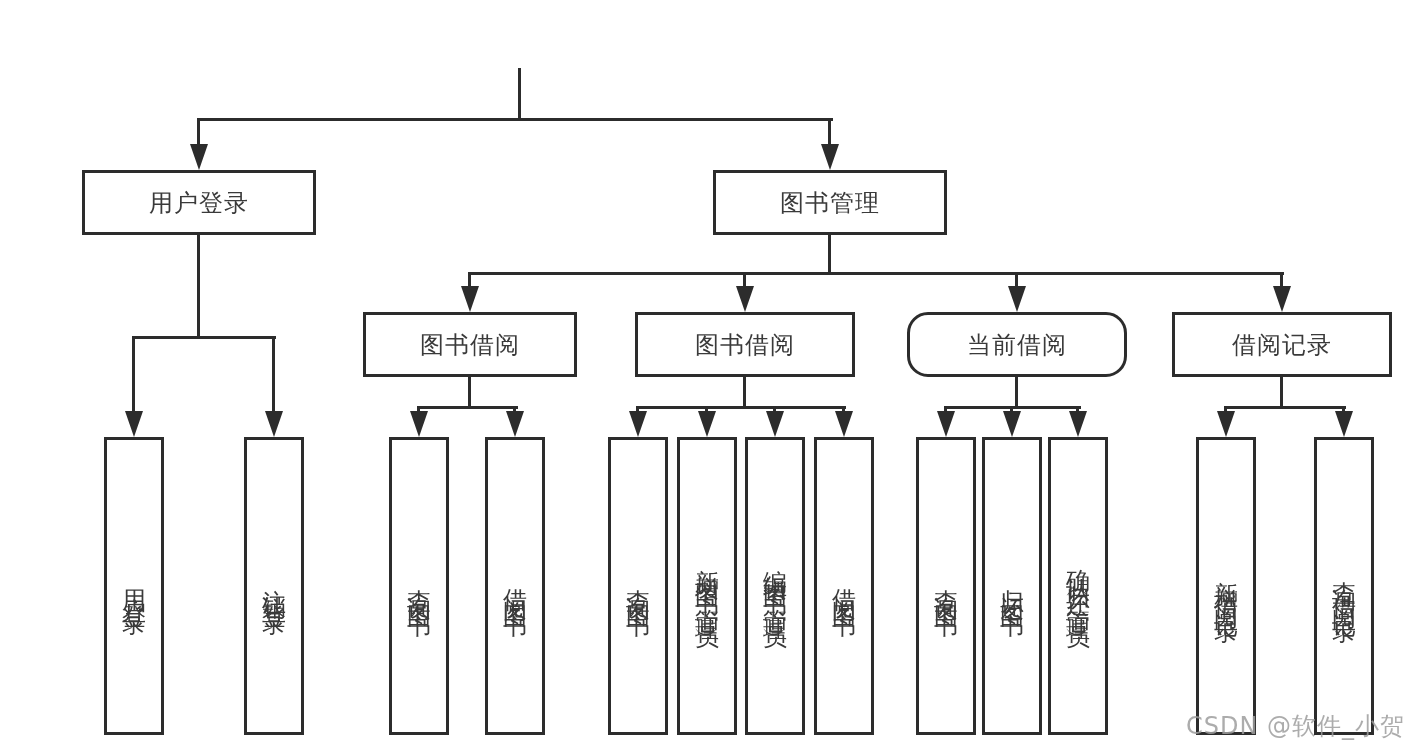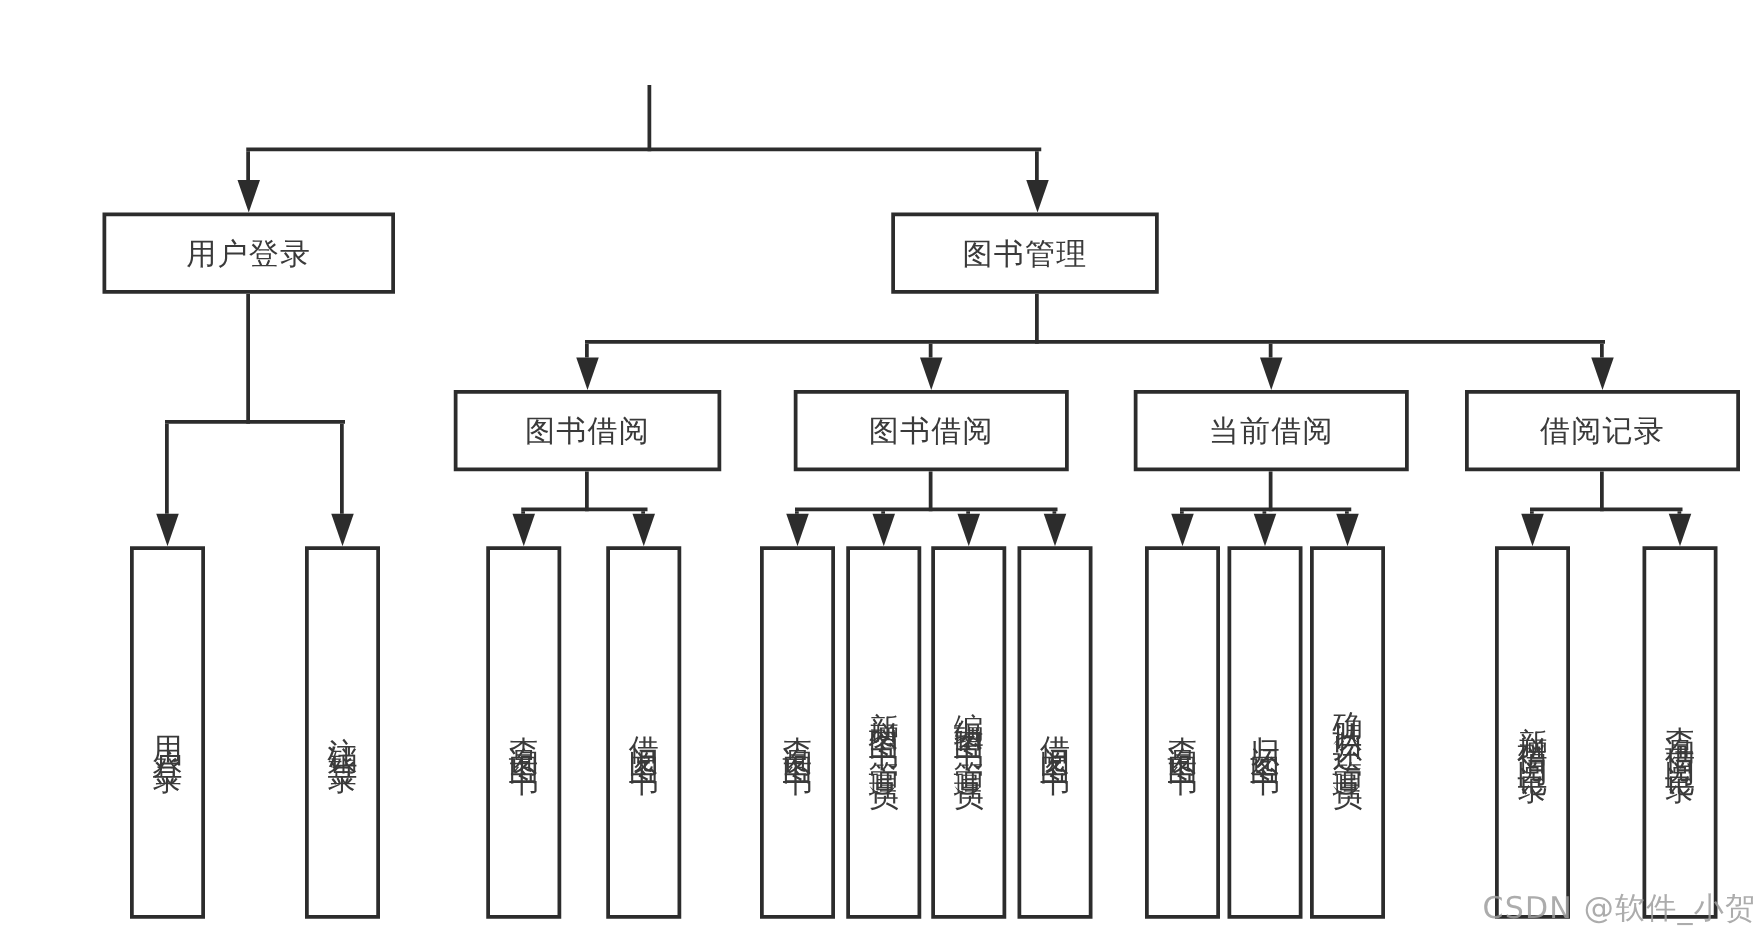--- a/index.html
+++ b/index.html
@@ -126,31 +126,31 @@
 
   <div class="vline" style="left:1224px;top:409px;height:2px;"></div>
   <div class="ahead" style="left:1217px;top:411px;"></div>
   <div class="vline" style="left:1342px;top:409px;height:2px;"></div>
   <div class="ahead" style="left:1335px;top:411px;"></div>
 
 
   <div class="hbox" style="left:82px;top:170px;width:234px;height:65px;">
     <span class="lbl">用户登录</span>
   </div>
-  <div class="hbox" style="left:713px;top:170px;width:214px;height:65px;text-align:center;">
+  <div class="hbox" style="left:713px;top:170px;width:234px;height:65px;text-align:center;">
     <span class="lbl">图书管理</span>
   </div>
 
   <div class="hbox" style="left:363px;top:312px;width:214px;height:65px;">
     <span class="lbl">图书借阅</span>
   </div>
   <div class="hbox" style="left:635px;top:312px;width:220px;height:65px;">
     <span class="lbl">图书借阅</span>
   </div>
-  <div class="hbox" style="left:907px;top:312px;width:220px;height:65px;">
+  <div class="hbox" style="left:907px;top:312px;width:220px;height:65px;border-radius:21px;">
     <span class="lbl">当前借阅</span>
   </div>
   <div class="hbox" style="left:1172px;top:312px;width:220px;height:65px;">
     <span class="lbl">借阅记录</span>
   </div>
 
   <div class="vbox" style="left:104px;">
     <span class="vlbl">用户登录</span>
   </div>
   <div class="vbox" style="left:244px;">

